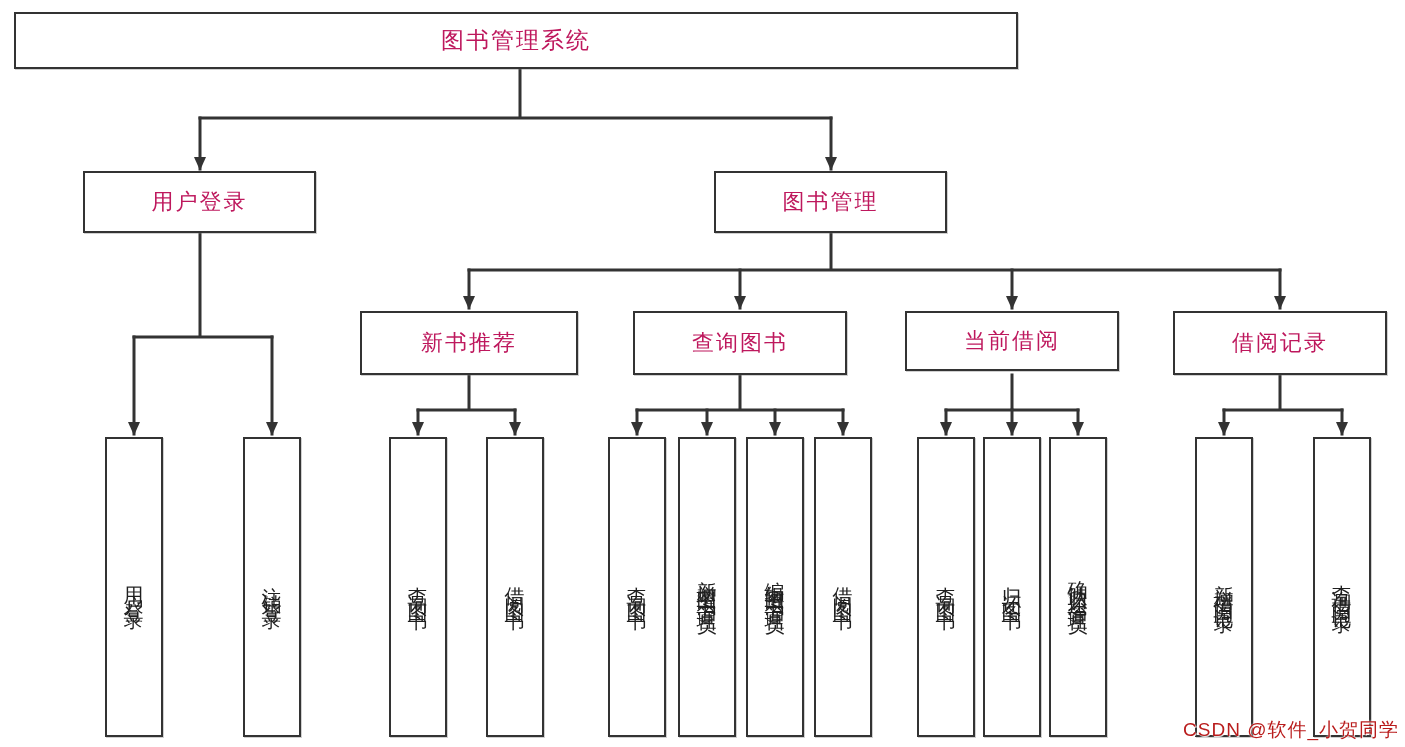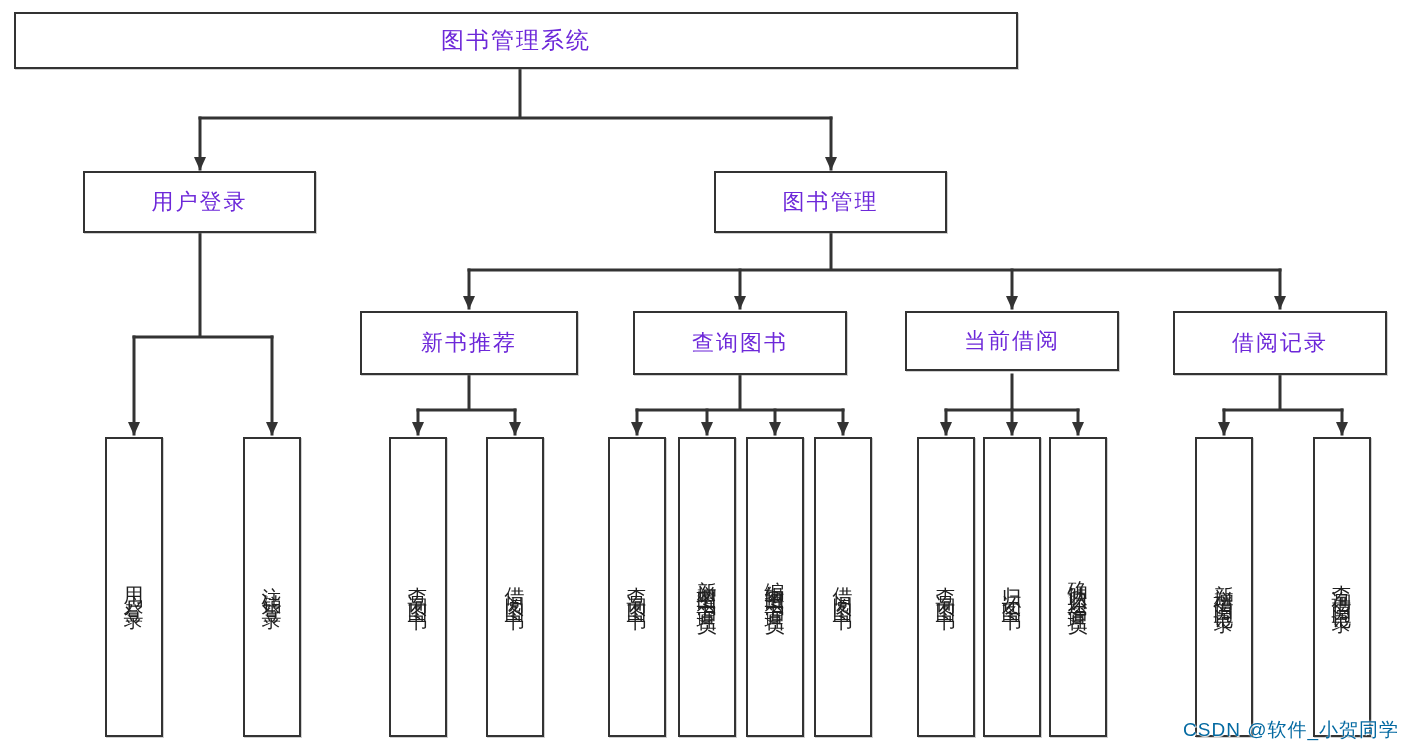--- a/index.html
+++ b/index.html
@@ -20,21 +20,21 @@
     pointer-events: none;
   }
 
   .box {
     position: absolute;
     background: #ffffff;
     border: 2.5px solid #333333;
     display: flex;
     align-items: center;
     justify-content: center;
-    color: #6d28d9;
+    color: #be185d;
     font-size: 22px;
     letter-spacing: 2px;
     box-shadow: 1px 1px 0 rgba(120,120,120,0.35);
     white-space: nowrap;
   }
   .box.root { font-size: 23px; }
 
   .leaf {
     position: absolute;
     width: 58px;
@@ -51,21 +51,21 @@
     letter-spacing: 8px;
     line-height: 1;
     box-shadow: 1px 1px 0 rgba(120,120,120,0.35);
   }
 
   .watermark {
     position: absolute;
     right: 6px;
     bottom: 4px;
     font-size: 19px;
-    color: #0369a1;
+    color: #b91c1c;
     letter-spacing: 1px;
     z-index: 10;
     text-shadow: 0 0 2px #ffffff, 1px 1px 0 rgba(255,255,255,0.8);
     white-space: nowrap;
   }
 </style>
 </head>
 <body>
 
 <div class="canvas">

